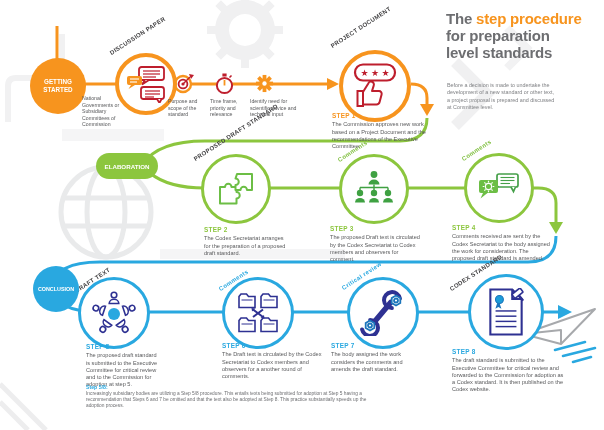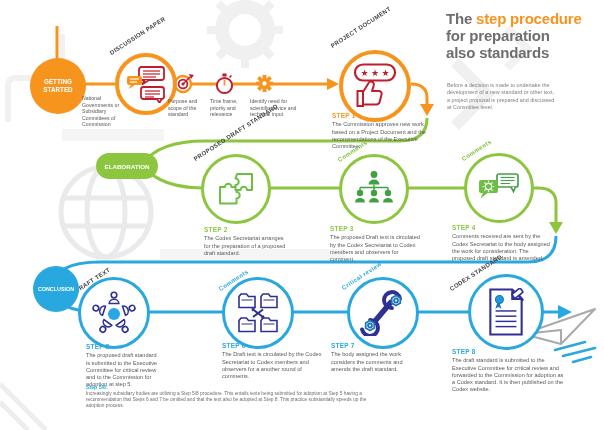--- a/index.html
+++ b/index.html
@@ -288,21 +288,21 @@
   <g stroke="#29A8E0" stroke-width="2.6" stroke-linecap="round">
     <line x1="34" y1="44" x2="64" y2="36"></line>
     <line x1="42" y1="50" x2="74" y2="42"></line>
     <line x1="52" y1="56" x2="70" y2="51"></line>
   </g>
 </svg>
 
 <div class="title">
   <span>The </span><span class="hl">step procedure</span><br>
   <span>for preparation</span><br>
-  <span>also standards</span>
+  <span>level standards</span>
 </div>
 <div class="intro">Before a decision is made to undertake the development of a new standard or other text, a project proposal is prepared and discussed at Committee level.</div>
 
 <div class="step" style="left:332px;top:112px;width:95px;">
   <div class="t o">STEP 1</div>
   <div>The Commission approves new work based on a Project Document and the recommendations of the Executive Committee.</div>
 </div>
 <div class="step" style="left:204px;top:226px;width:82px;">
   <div class="t g">STEP 2</div>
   <div>The Codex Secretariat arranges for the preparation of a proposed draft standard.</div>

